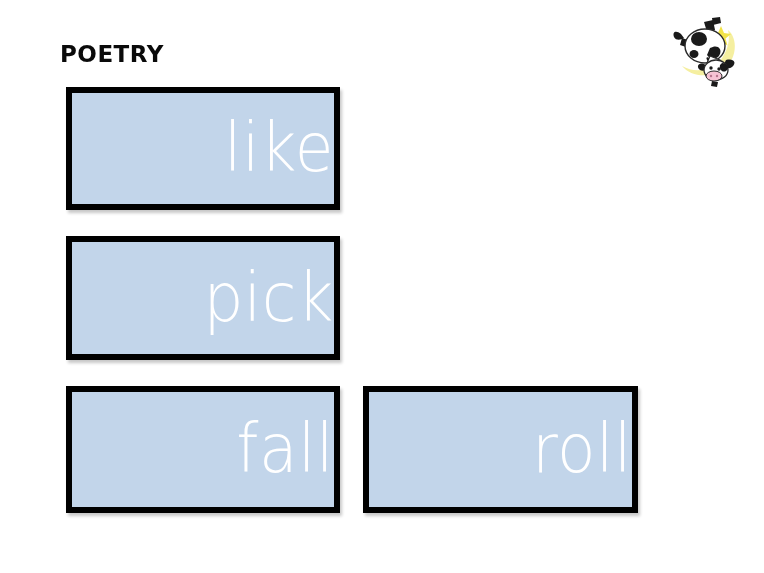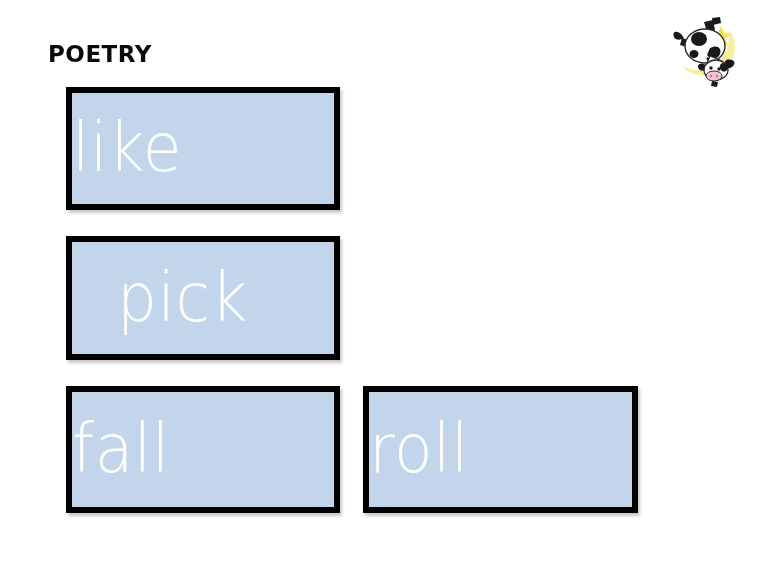--- a/index.html
+++ b/index.html
@@ -20,21 +20,21 @@
     position: absolute;
     inset: 0;
     width: 764px;
     height: 573px;
     background: #ffffff;
   }
 
   
   #slide-title {
     position: absolute;
-    left: 48px;
+    left: 60px;
     top: 41px;
     font-family: "DejaVu Sans", sans-serif;
     font-weight: 700;
     font-size: 23px;
     line-height: 26px;
     letter-spacing: 0.5px;
     color: #0a0a0a;
     white-space: nowrap;
     -webkit-font-smoothing: none;
   }
@@ -48,21 +48,21 @@
     height: 426px;
   }
   .word-card {
     position: absolute;
     box-sizing: border-box;
     background: #c2d5ea;
     border: 6px solid #000000;
     box-shadow: 2px 3px 3px rgba(0, 0, 0, 0.22);
     display: flex;
     align-items: center;
-    justify-content: flex-start;
+    justify-content: flex-end;
   }
   .word-card .word-label {
     font-family: "DejaVu Sans", sans-serif;
     font-weight: 300;
     font-size: 63px;
     line-height: 1;
     color: #ffffff;
     letter-spacing: 0.5px;
     user-select: none;
     transform: scaleY(1.06);

